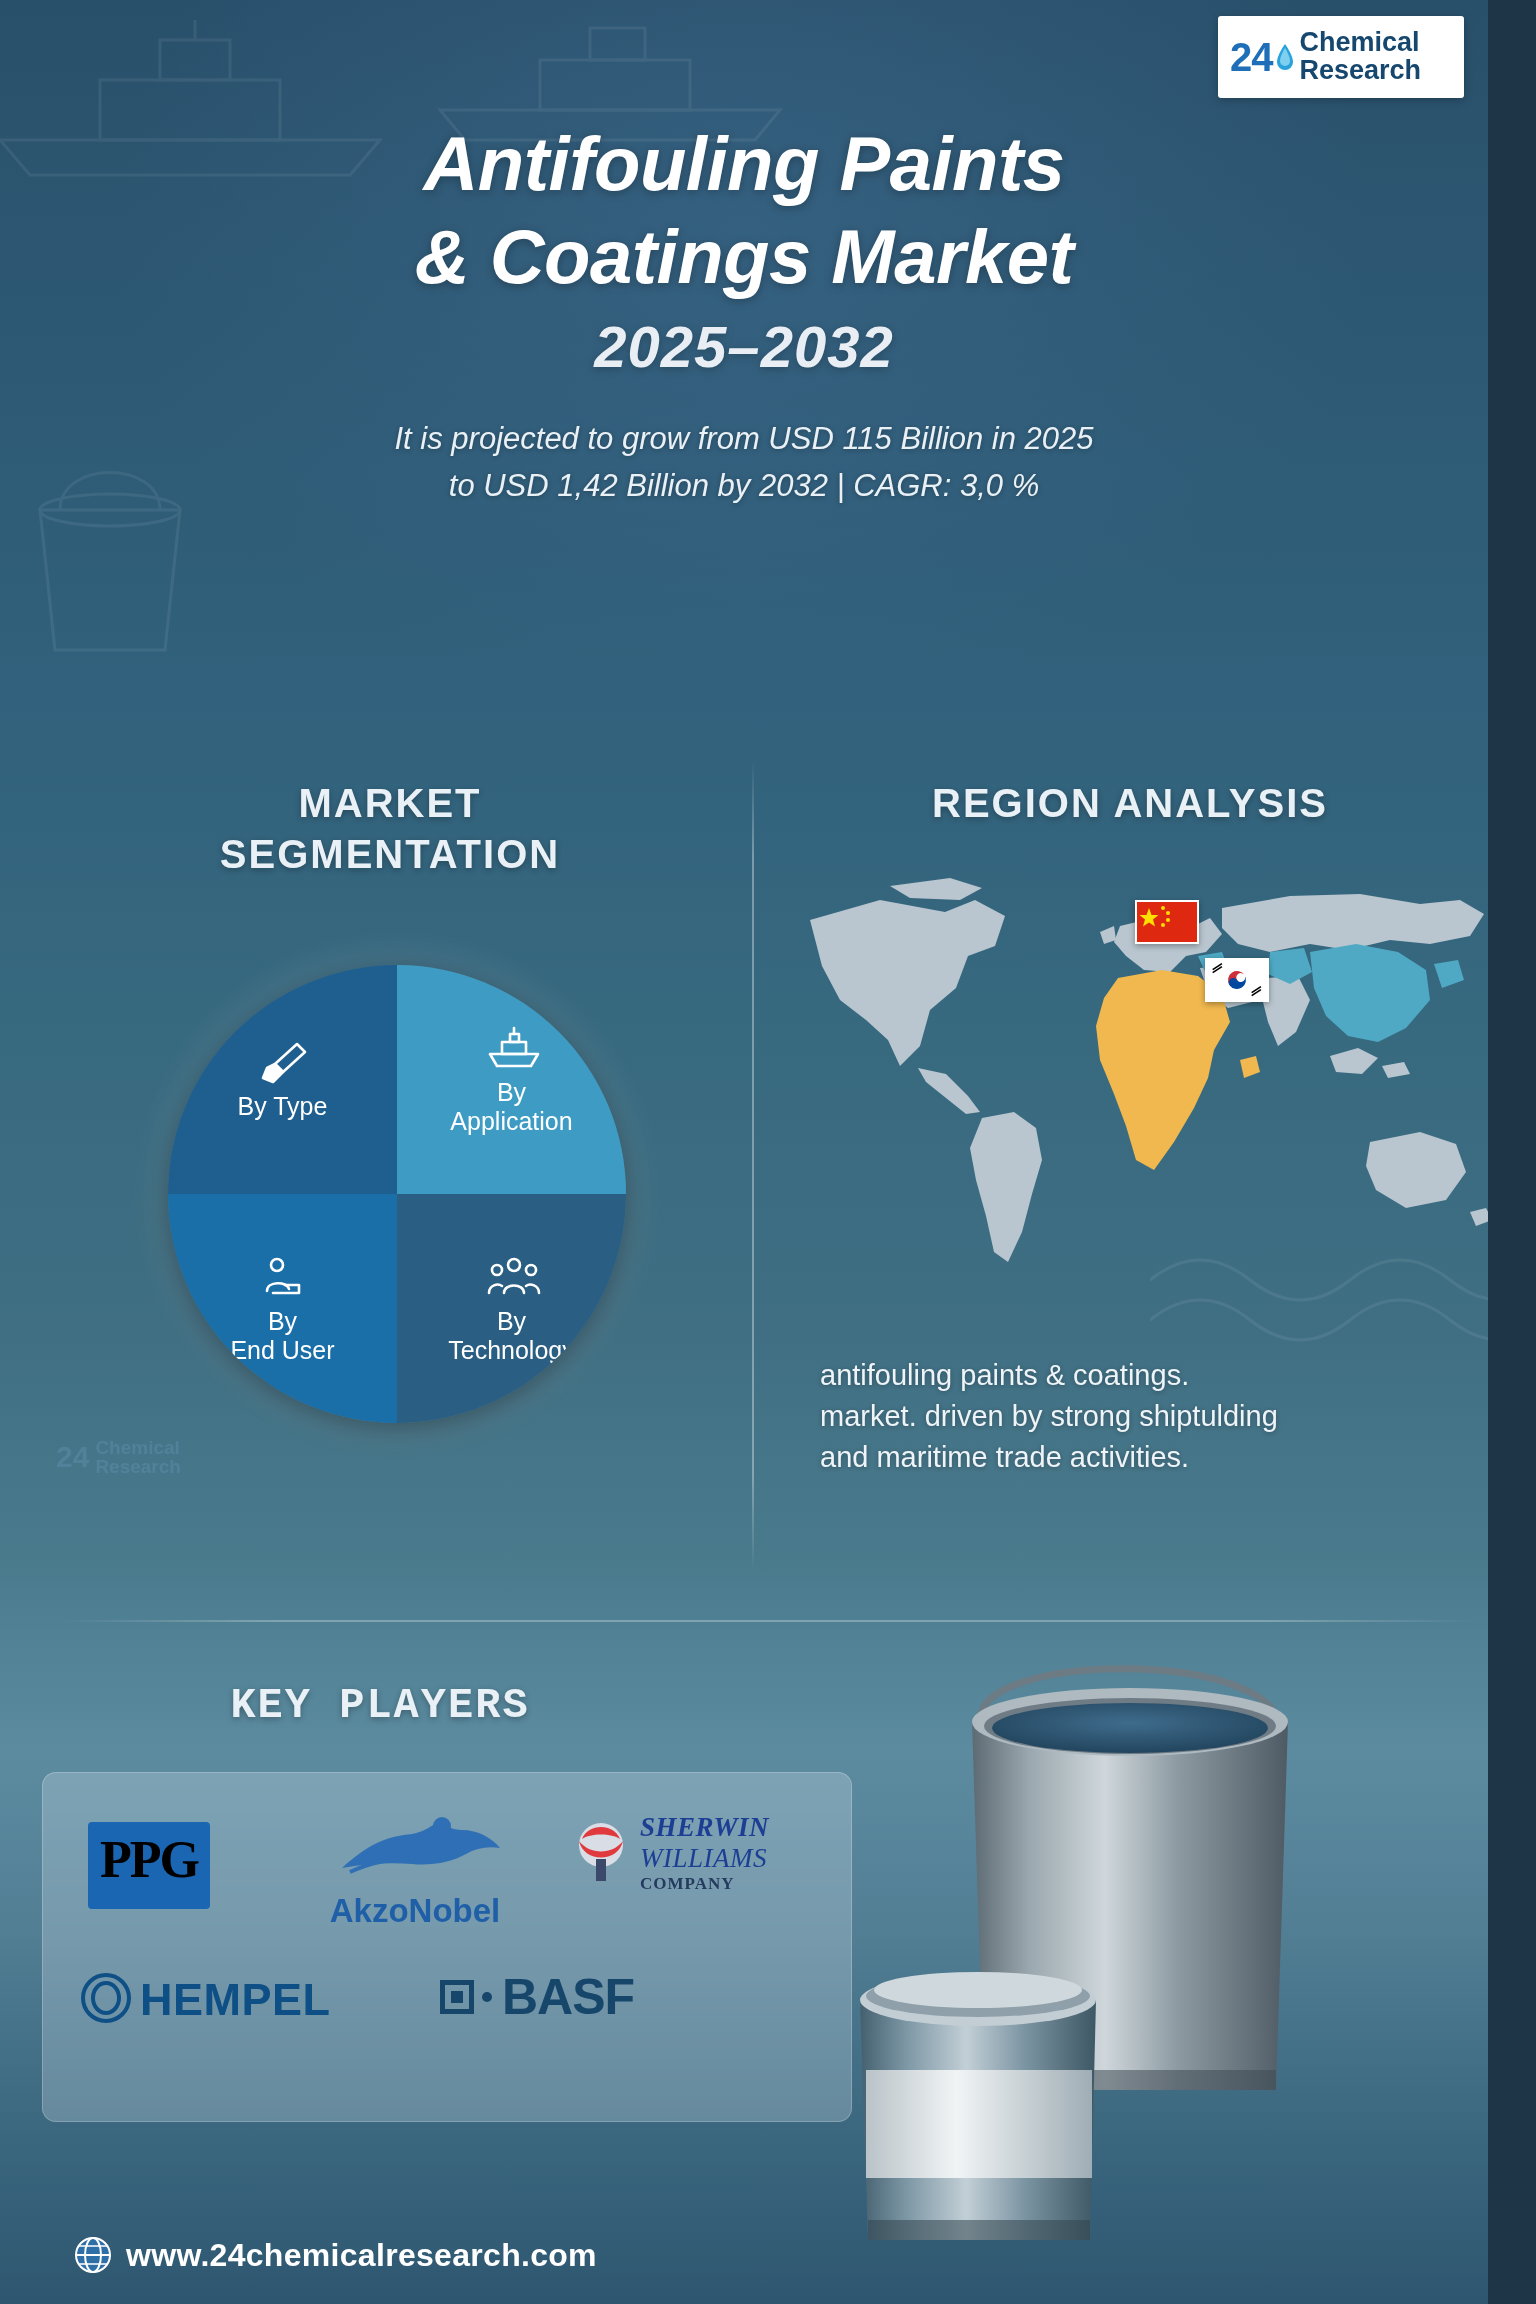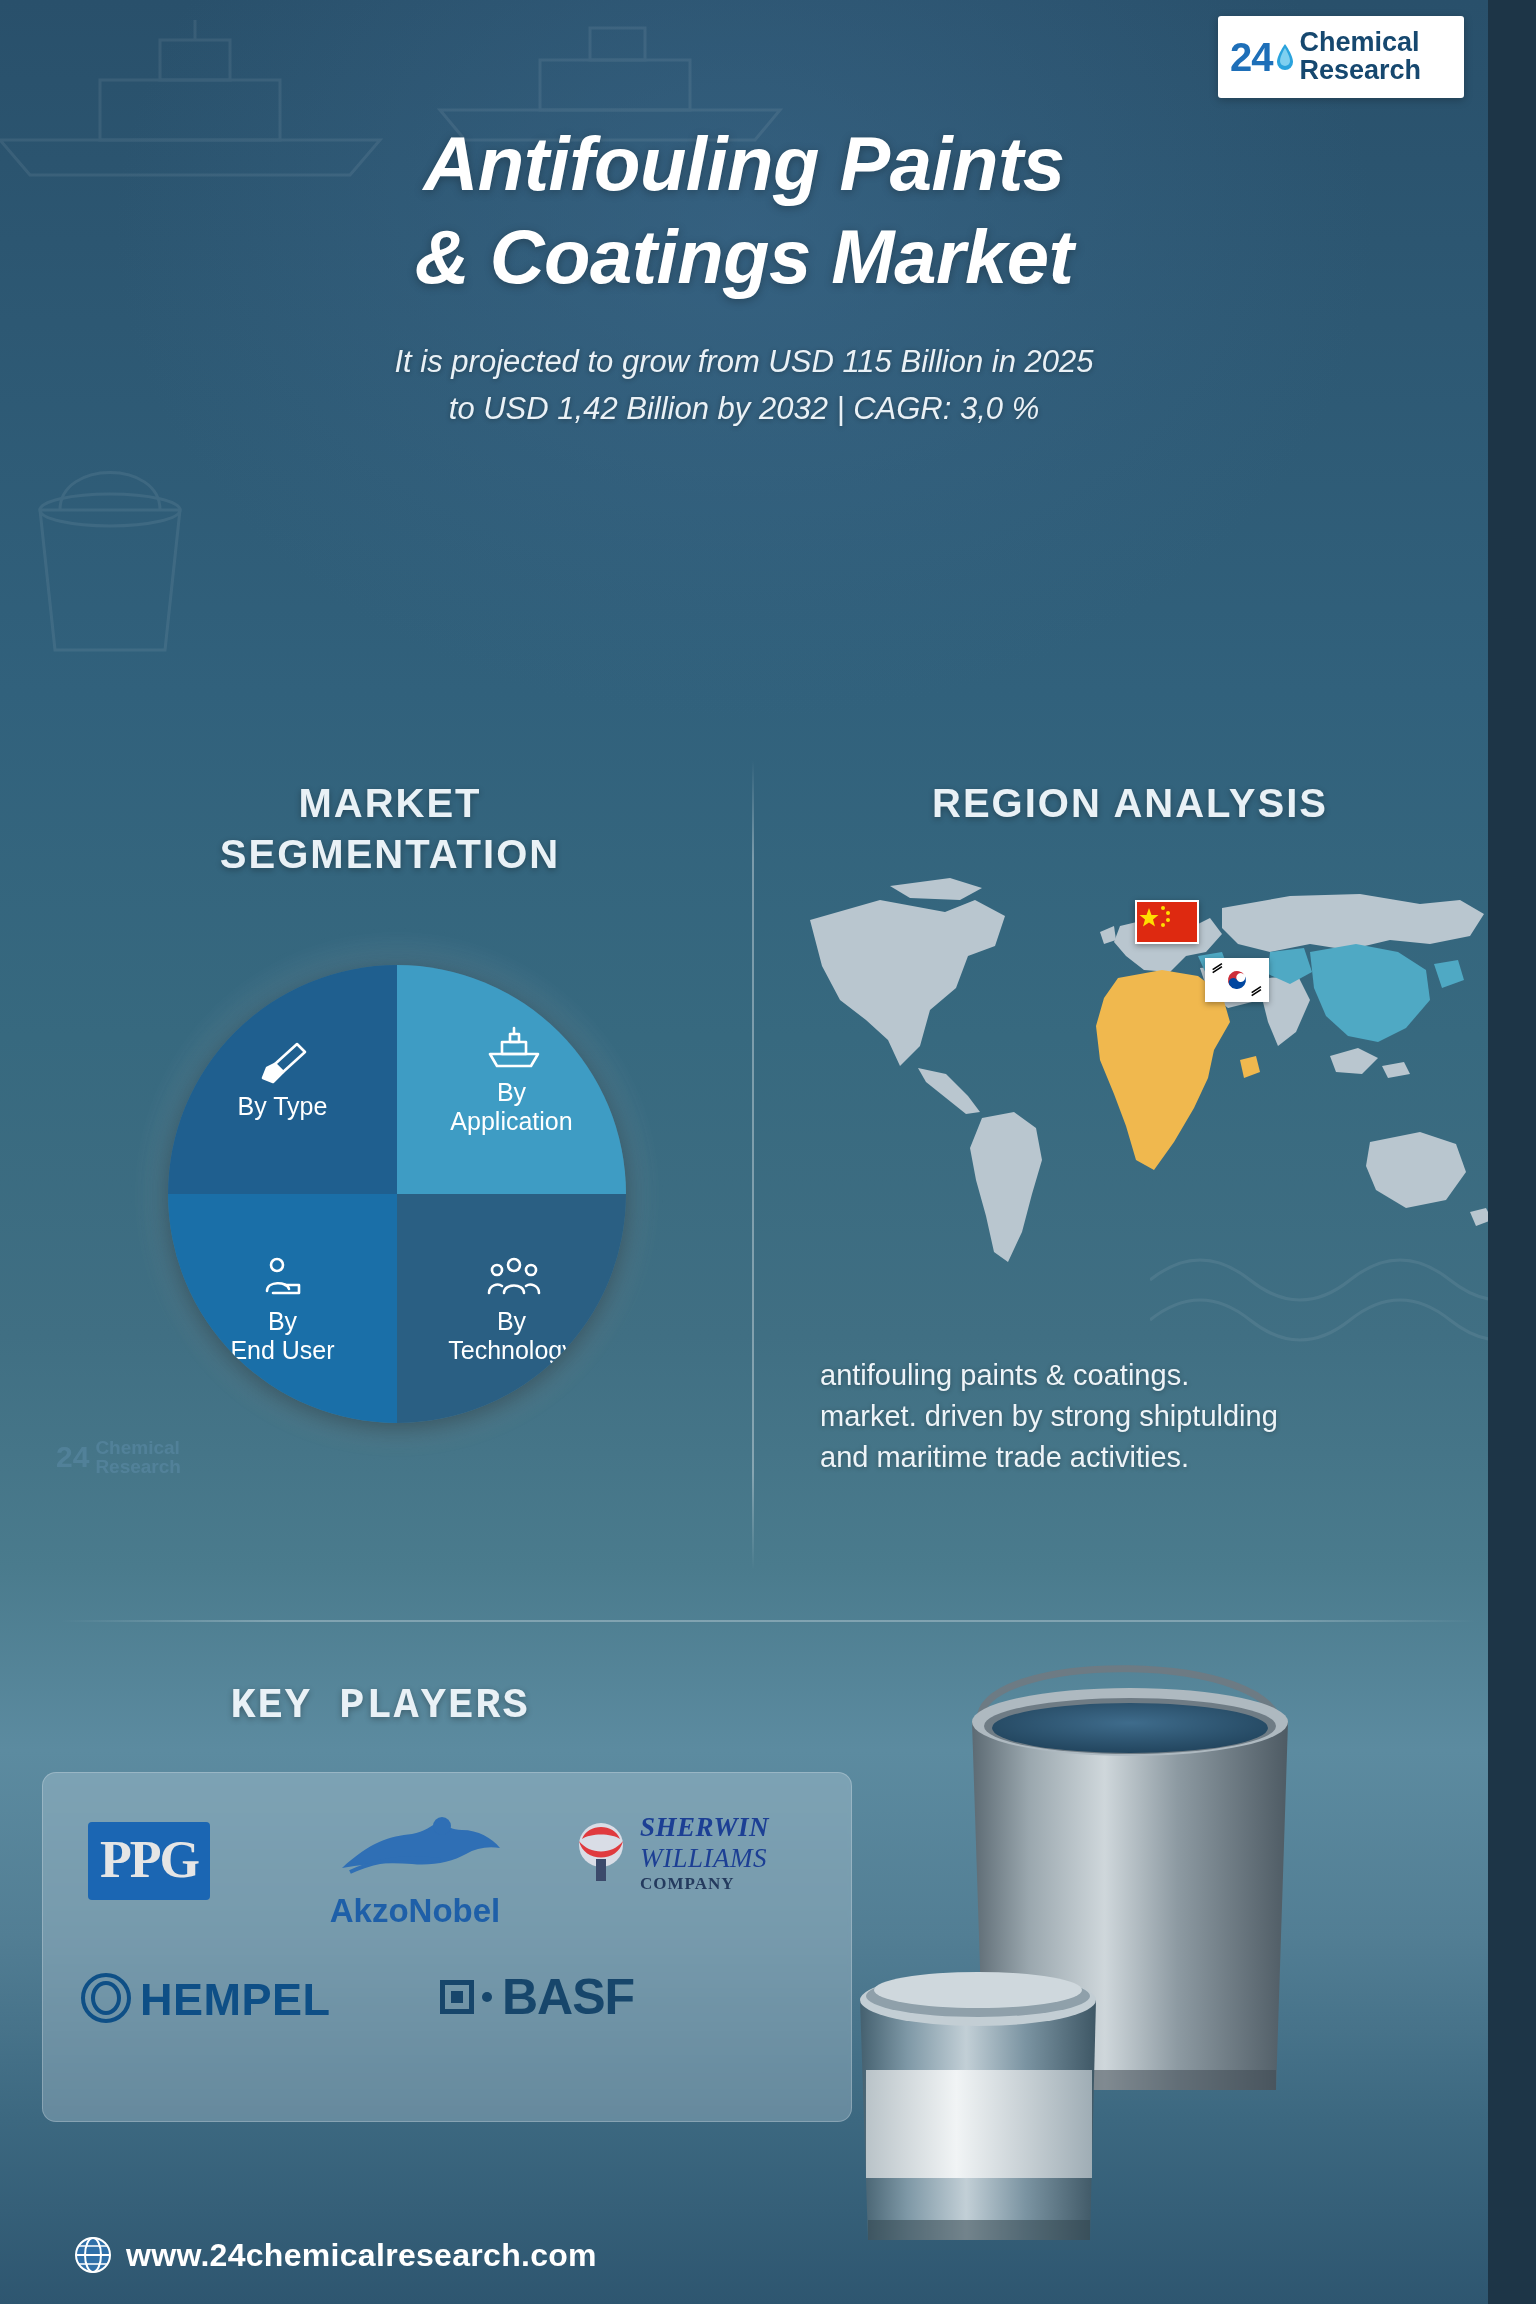--- a/index.html
+++ b/index.html
@@ -136,22 +136,22 @@
     background: rgba(226,236,243,.26);
     border: 1px solid rgba(255,255,255,.22);
     border-radius: 14px;
     backdrop-filter: blur(2px);
   }
   .player { position: absolute; display:flex; align-items:center; }
 
   
   #p-ppg { left: 88px; top: 1822px; }
   .ppg-box {
-    background:#1b66b3; color:#e5e5e5; font-weight:bold; font-size:52px;
-    padding: 8px 12px 11px 12px; border-radius: 4px; letter-spacing: -2px;
+    background:#1b66b3; color:#000000; font-weight:bold; font-size:52px;
+    padding: 8px 12px 20px 12px; border-radius: 4px; letter-spacing: -2px;
     font-family: "Liberation Serif", serif;
   }
   
   #p-akzo { left: 300px; top: 1812px; width: 230px; text-align:center; }
   .akzo-name { font-size: 33px; font-weight: bold; color:#1e5fa8; font-family:"Liberation Sans",sans-serif; margin-top: 4px;}
   .akzo-mark { height: 70px; }
   
   #p-sw { left: 570px; top: 1812px; width: 240px; }
   .sw-text { margin-left: 8px; }
   .sw-l1 { font-size: 27px; font-weight: bold; color:#1c3f94; font-style: italic; letter-spacing:.5px; font-family:"Liberation Serif", serif;}
@@ -224,20 +224,21 @@
       <span class="l1">Chemical</span>
       <span class="l2">Research</span>
     </span>
   </div>
 
   <div class="title-wrap">
     <div class="title">
       <div>Antifouling Paints</div>
       <div>&amp; Coatings Market</div>
     </div>
+    <div class="subtitle-years">2025–2032</div>
     <div class="desc">
       <div>It is projected to grow from USD 115 Billion in 2025</div>
       <div>to USD 1,42 Billion by 2032 | CAGR: 3,0 %</div>
     </div>
   </div>
 
   <div class="v-divider"></div>
   <div class="h-divider"></div>
 
   <div class="sec-head" id="seg-head">

